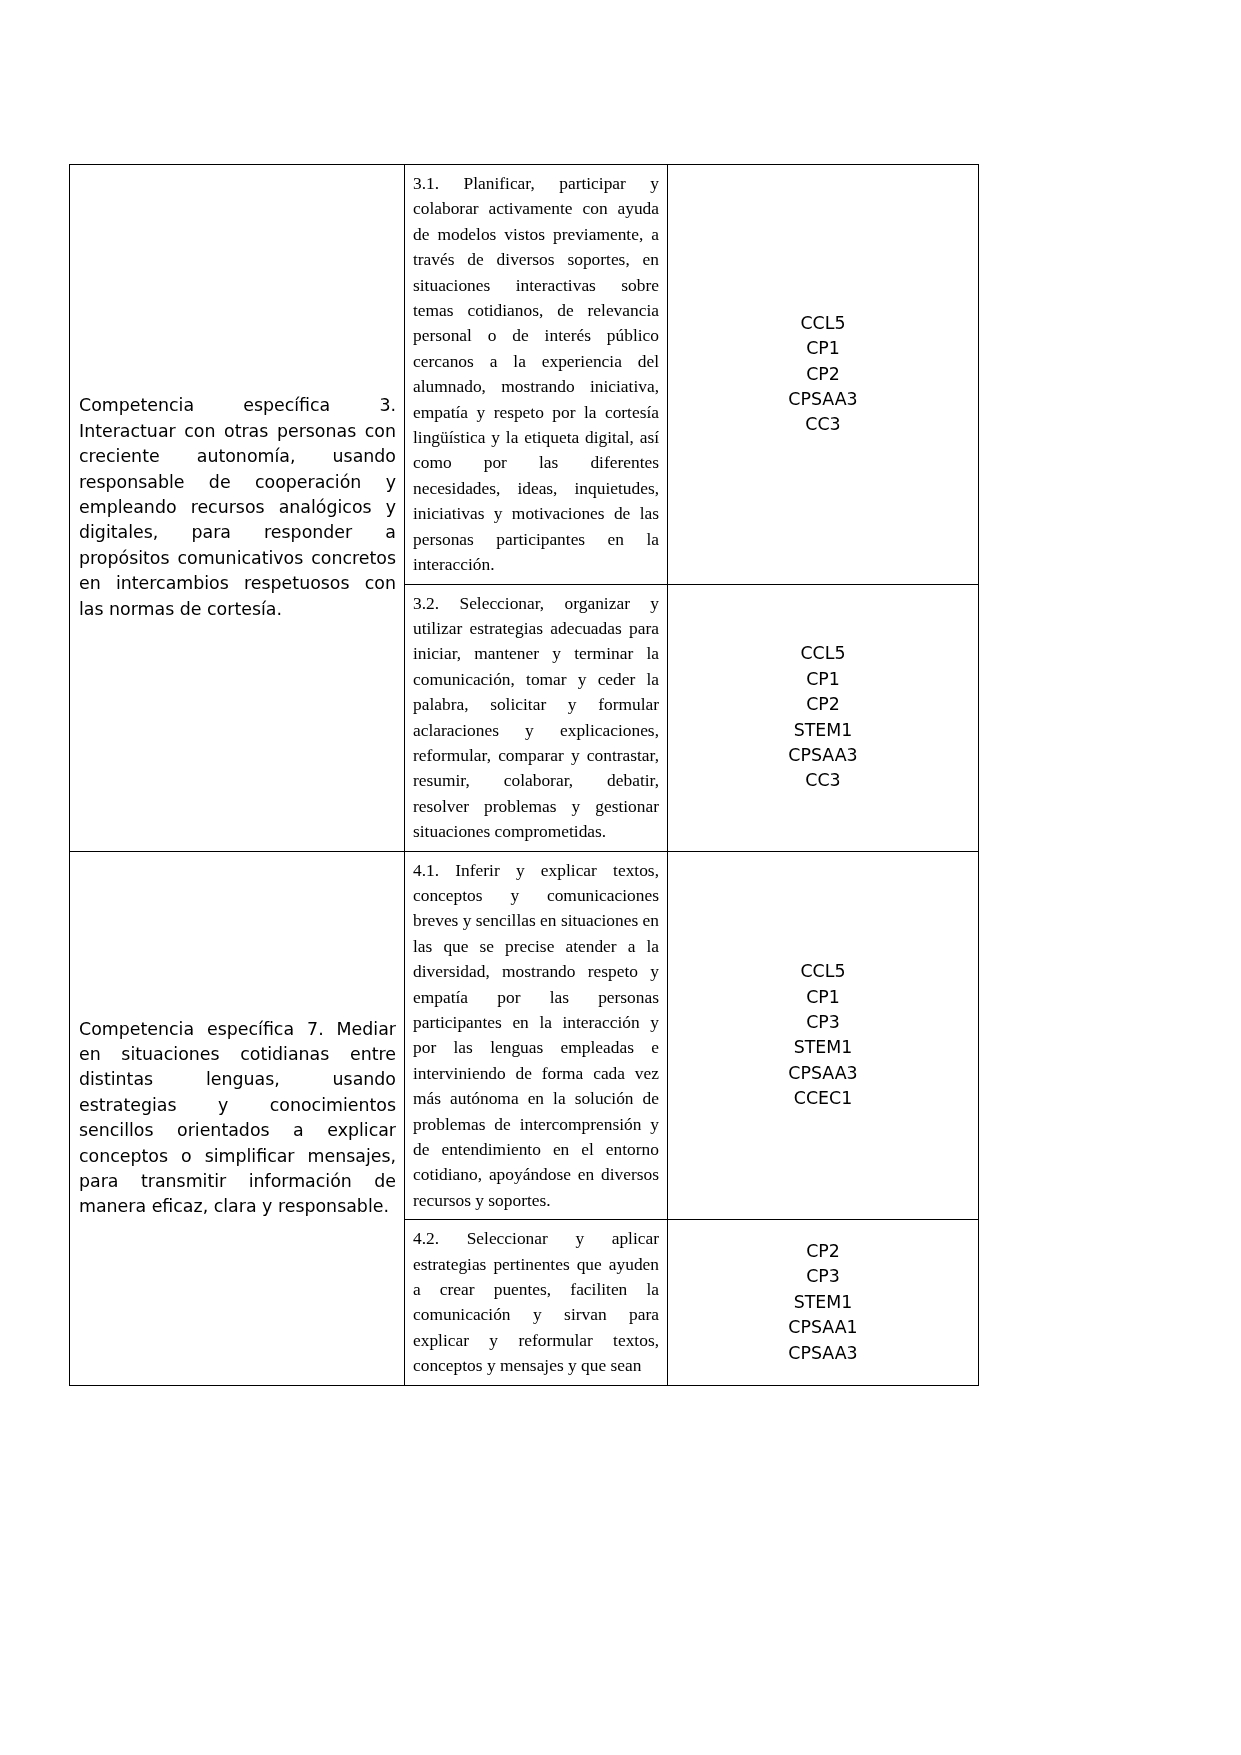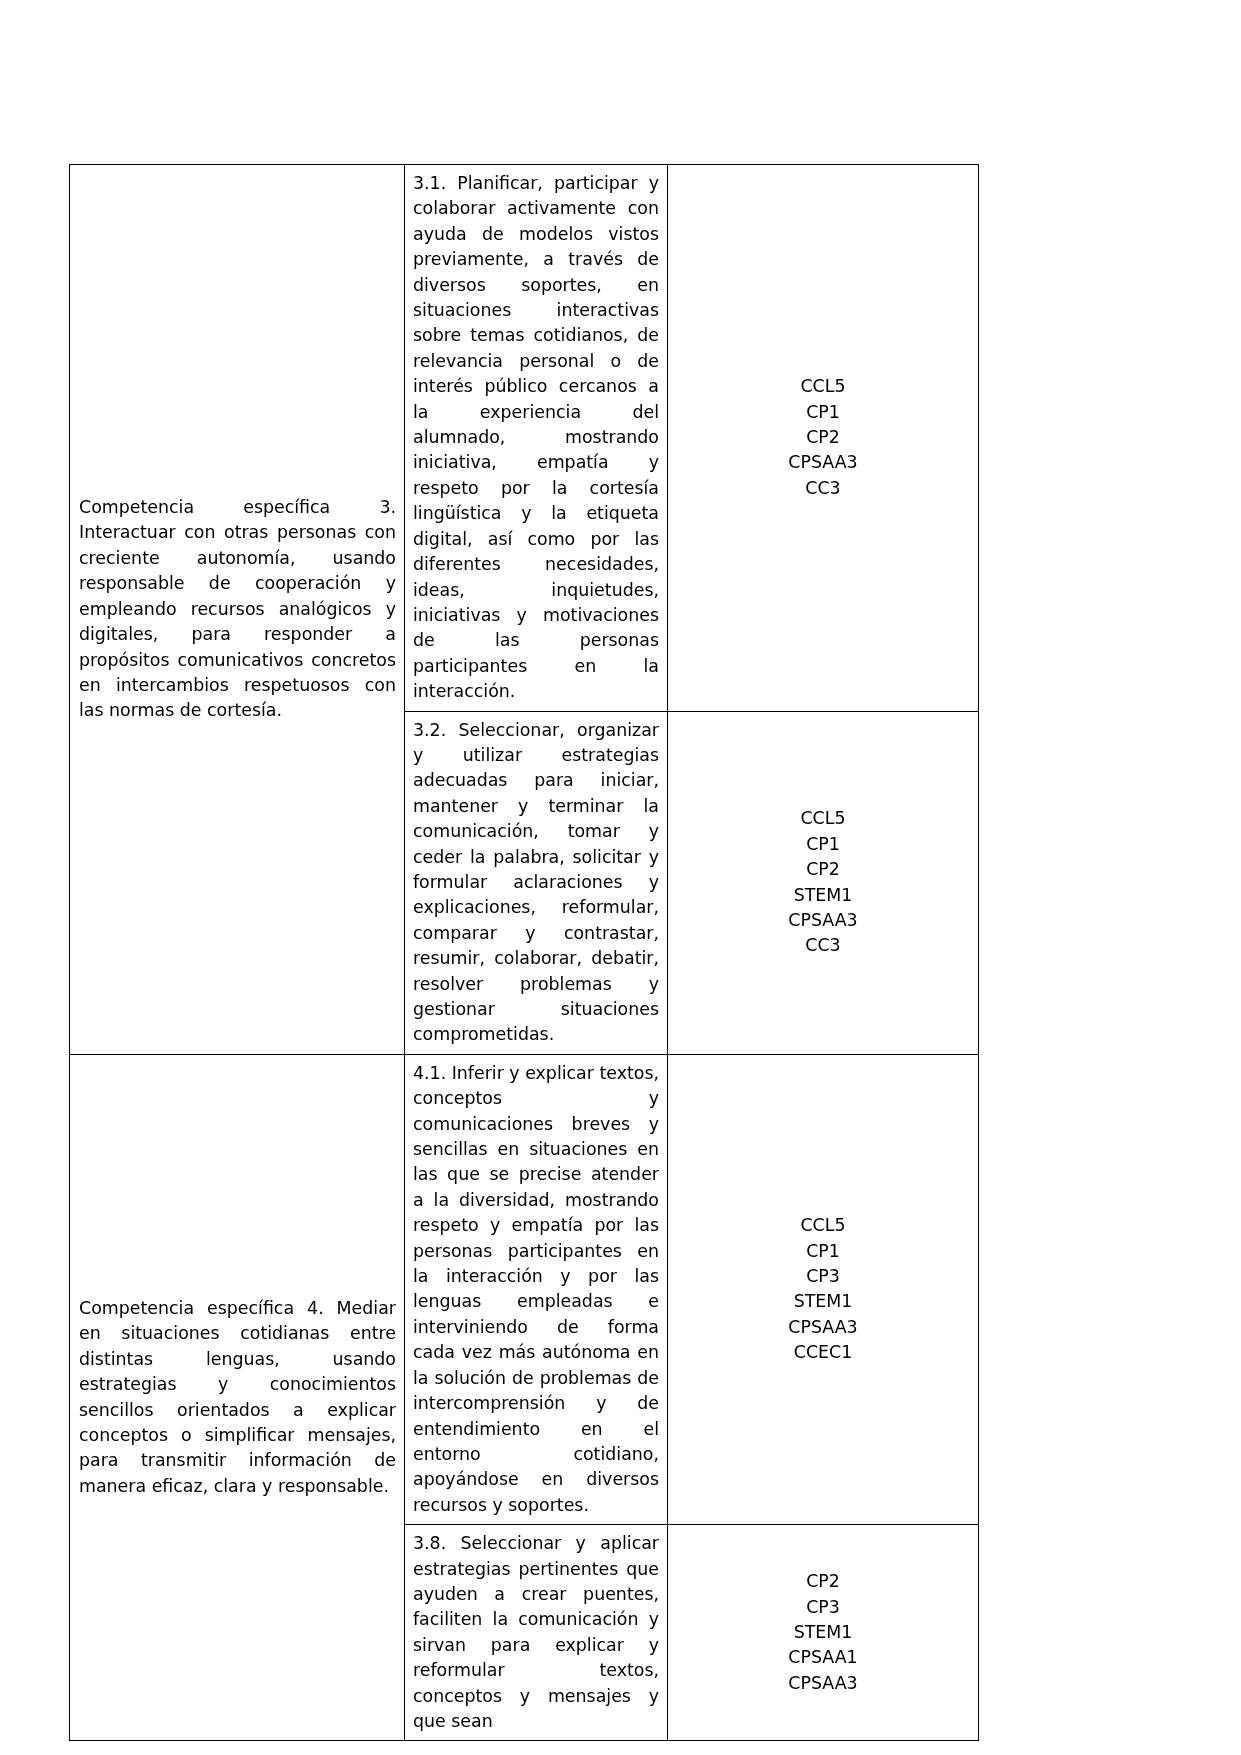--- a/index.html
+++ b/index.html
@@ -36,20 +36,21 @@
   }
   .col-competencia { width: 334px; }
   .col-criterio    { width: 262px; }
   .col-descriptor  { width: 310px; }
 
   .cell-pad {
     padding: 6px 8px 6px 9px;
   }
   .cell-pad-crit {
     padding: 6px 8px 6px 8px;
+    font-family: Liberation Serif, serif;
   }
 
   .txt {
     font-size: 17.4px;
     line-height: 25.4px;
     text-align: justify;
     text-justify: inter-word;
     margin: 0;
     hyphens: none;
   }
@@ -119,21 +120,21 @@
             <div>STEM1</div>
             <div>CPSAA3</div>
             <div>CC3</div>
           </div>
         </td>
       </tr>
 
       <tr>
         <td class="col-competencia vcenter-cell" rowspan="2">
           <div class="cell-pad">
-            <p class="txt"><span class="bold">Competencia específica 4</span><span>. Mediar en situaciones cotidianas entre distintas lenguas, usando estrategias y conocimientos sencillos orientados a explicar conceptos o simplificar mensajes, para transmitir información de manera eficaz, clara y responsable.</span></p>
+            <p class="txt"><span class="bold">Competencia específica 7</span><span>. Mediar en situaciones cotidianas entre distintas lenguas, usando estrategias y conocimientos sencillos orientados a explicar conceptos o simplificar mensajes, para transmitir información de manera eficaz, clara y responsable.</span></p>
           </div>
         </td>
         <td class="col-criterio">
           <div class="cell-pad-crit">
             <p class="crit-block">4.1. Inferir y explicar textos, conceptos y comunicaciones breves y sencillas en situaciones en las que se precise atender a la diversidad, mostrando respeto y empatía por las personas participantes en la interacción y por las lenguas empleadas e interviniendo de forma cada vez más autónoma en la solución de problemas de intercomprensión y de entendimiento en el entorno cotidiano, apoyándose en diversos recursos y soportes.</p>
           </div>
         </td>
         <td class="col-descriptor vcenter-cell">
           <div class="codes">
             <div>CCL5</div>
@@ -142,21 +143,21 @@
             <div>STEM1</div>
             <div>CPSAA3</div>
             <div>CCEC1</div>
           </div>
         </td>
       </tr>
 
       <tr>
         <td class="col-criterio">
           <div class="cell-pad-crit">
-            <p class="crit-block">3.8. Seleccionar y aplicar estrategias pertinentes que ayuden a crear puentes, faciliten la comunicación y sirvan para explicar y reformular textos, conceptos y mensajes y que sean</p>
+            <p class="crit-block">4.2. Seleccionar y aplicar estrategias pertinentes que ayuden a crear puentes, faciliten la comunicación y sirvan para explicar y reformular textos, conceptos y mensajes y que sean</p>
           </div>
         </td>
         <td class="col-descriptor vcenter-cell">
           <div class="codes">
             <div>CP2</div>
             <div>CP3</div>
             <div>STEM1</div>
             <div>CPSAA1</div>
             <div>CPSAA3</div>
           </div>

